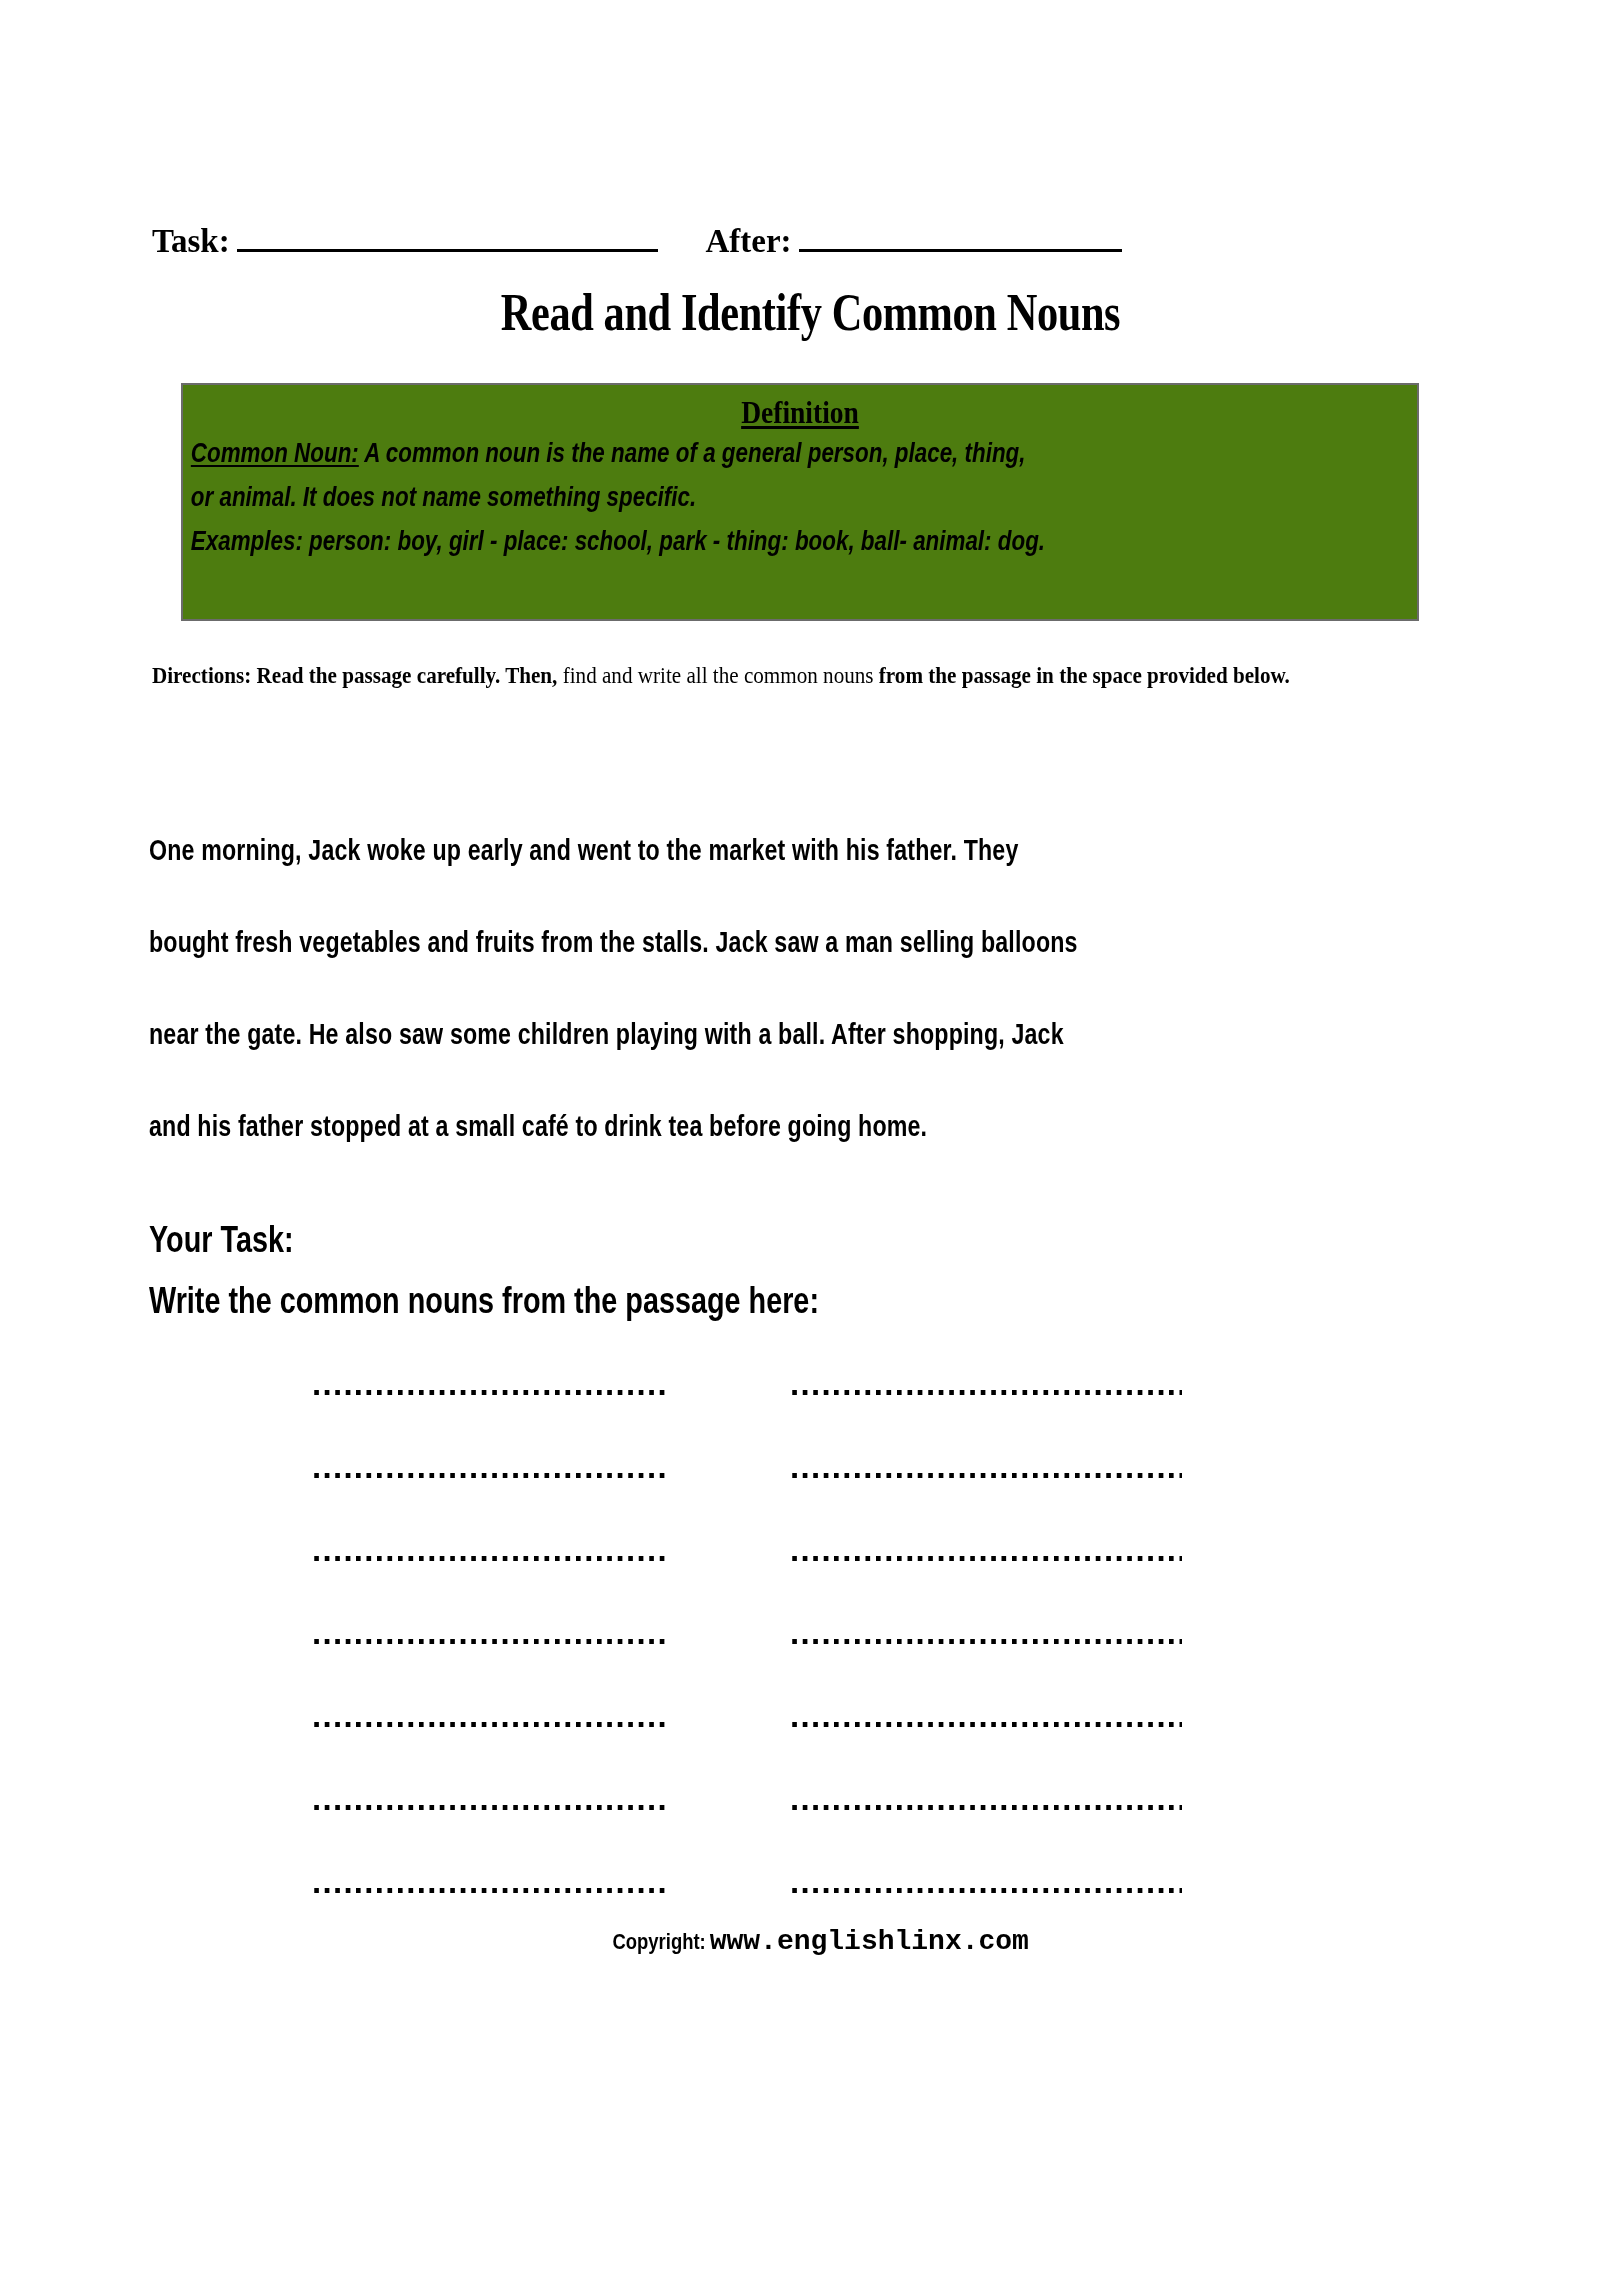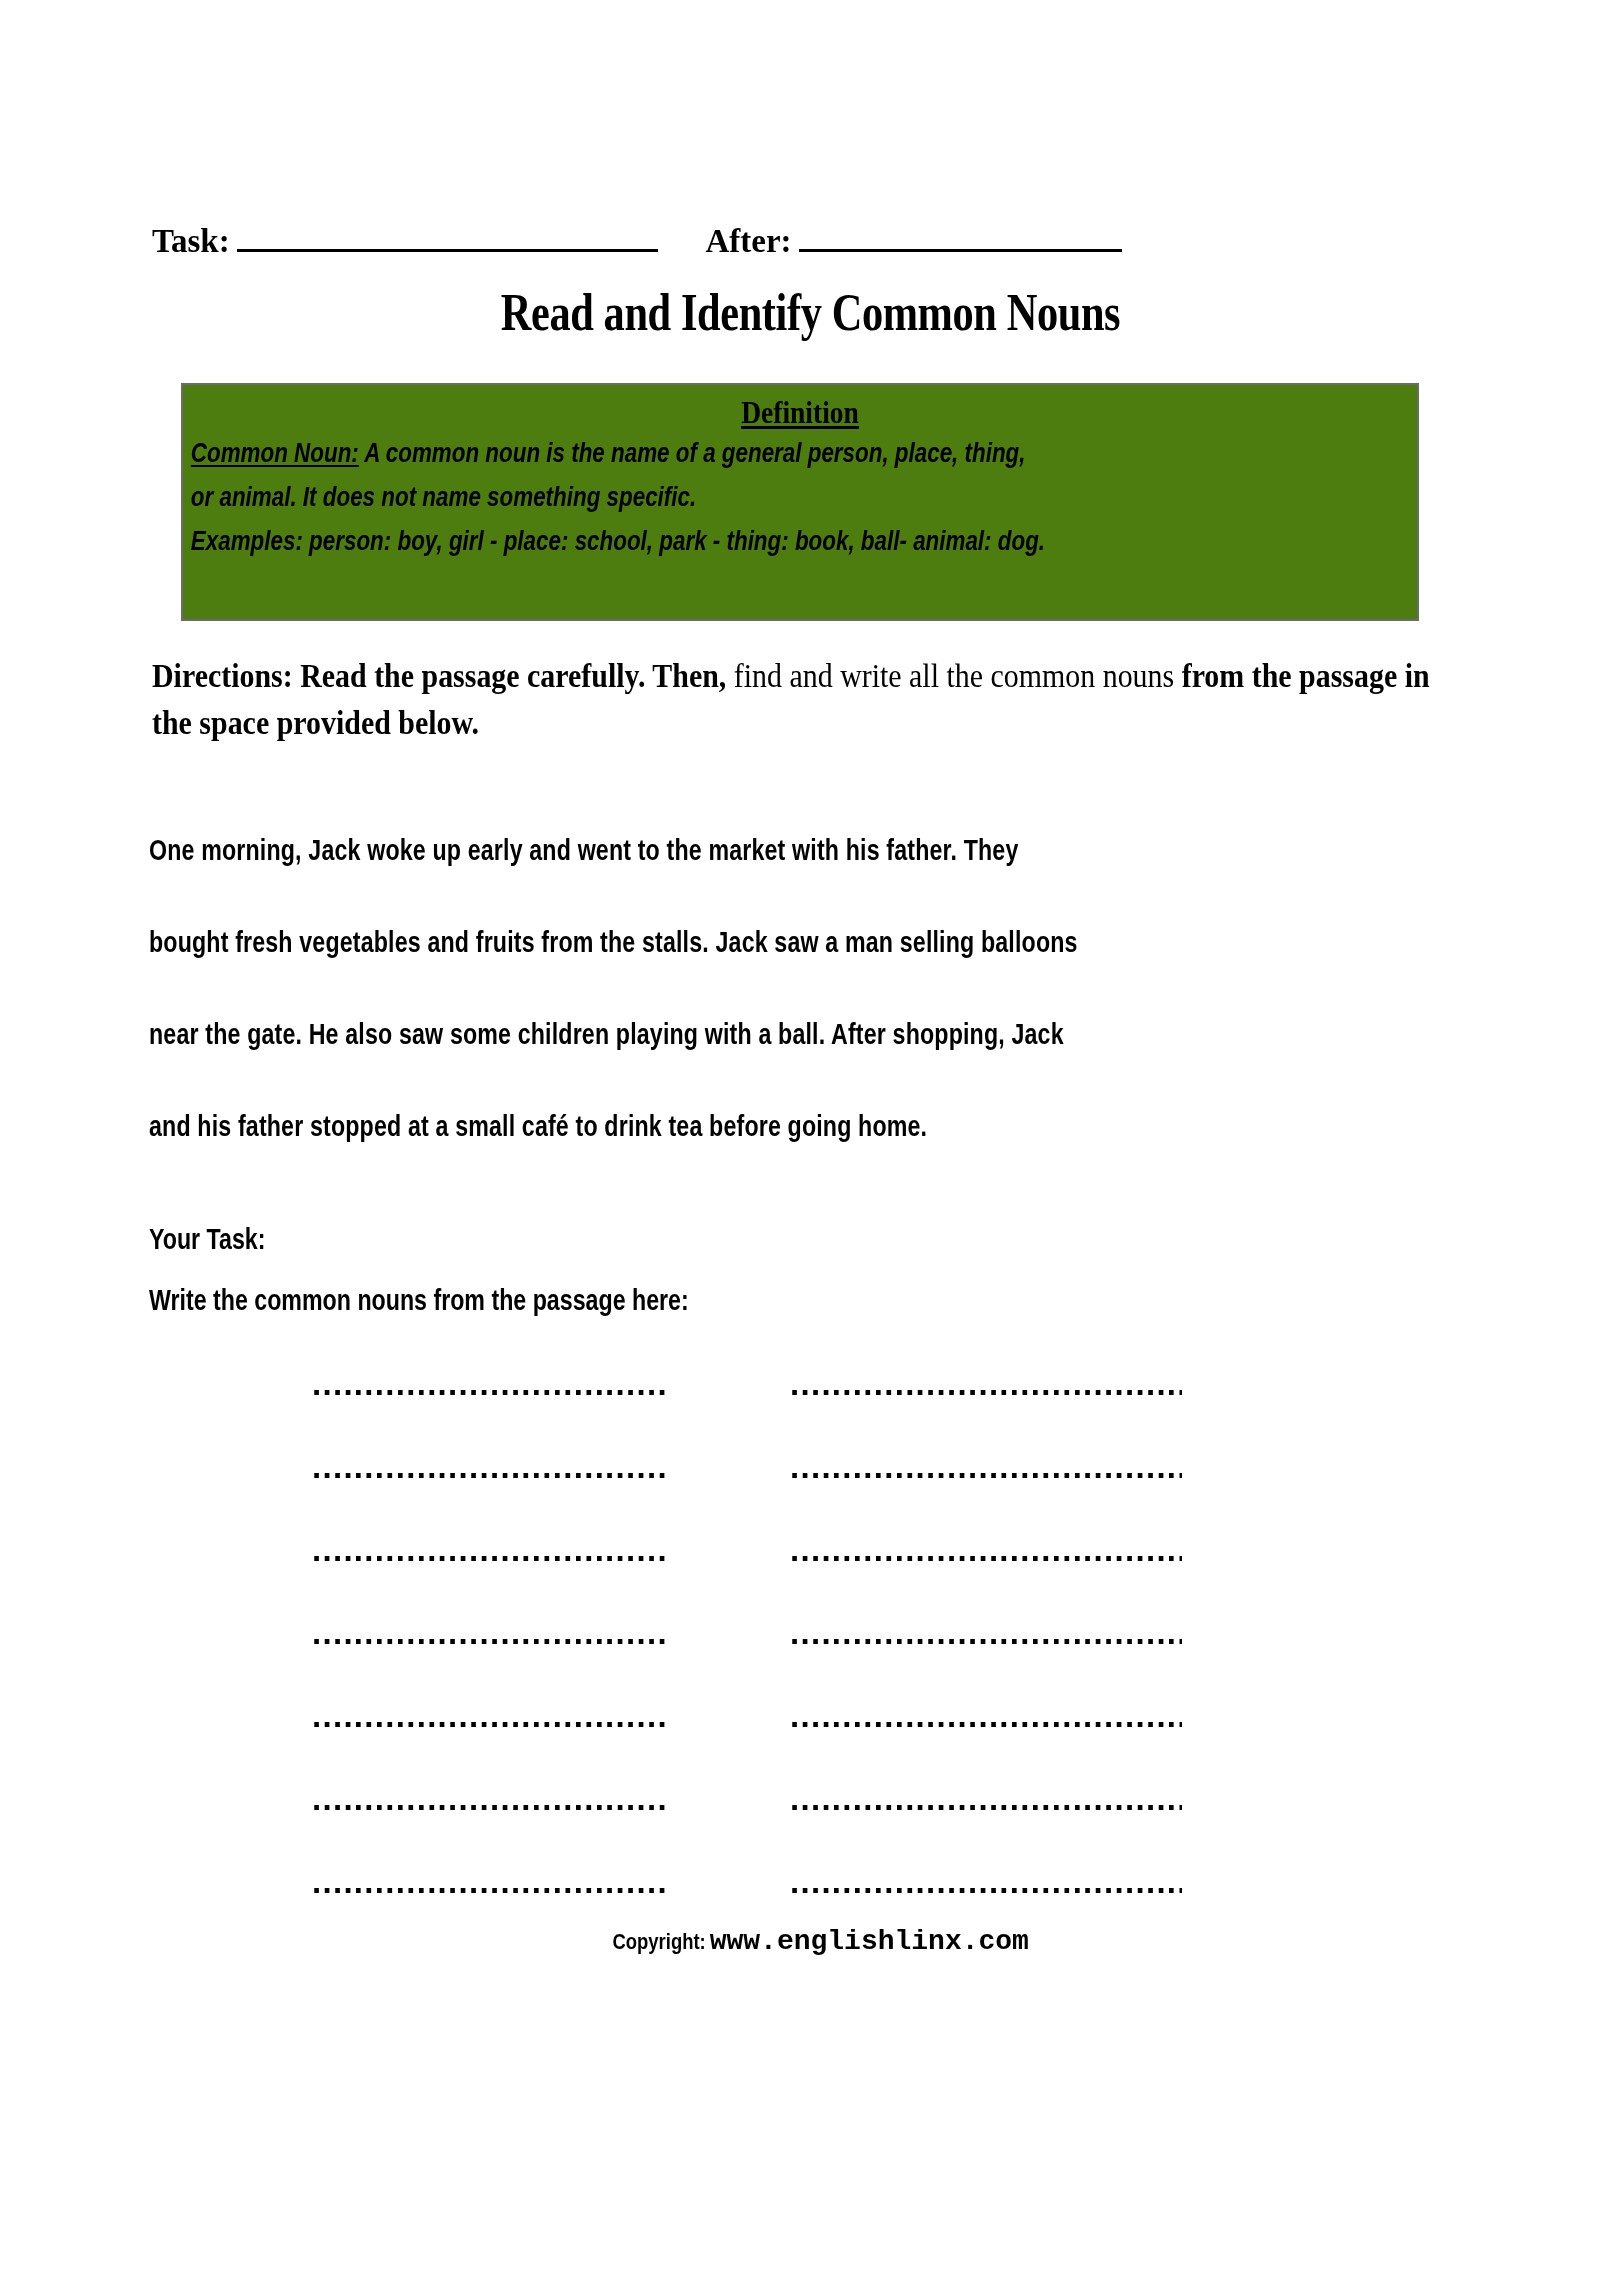--- a/index.html
+++ b/index.html
@@ -113,21 +113,21 @@
     text-underline-offset: 2.9px;
   }
 
   
   .directions {
     position: absolute;
     left: 152px;
     top: 652px;
     width: 1321px;
     font-family: "Liberation Serif", serif;
-    font-size: 34px;
+    font-size: 24px;
     line-height: 47px;
     text-align: left;
   }
   .directions .bold { font-weight: bold; }
   .directions .reg { font-weight: normal; }
   .dir-inner {
     transform: scaleX(0.88);
     transform-origin: left top;
     width: 113.6%;
   }
@@ -154,21 +154,21 @@
   }
 
   
   .task-block {
     position: absolute;
     left: 149px;
     top: 1209px;
     width: 980px;
     font-family: "Liberation Sans", sans-serif;
     font-weight: bold;
-    font-size: 29px;
+    font-size: 36px;
   }
   .task-line {
     height: 61px;
     line-height: 61px;
     white-space: nowrap;
     transform: scaleX(0.80);
     transform-origin: left center;
     width: 125%;
   }
 

